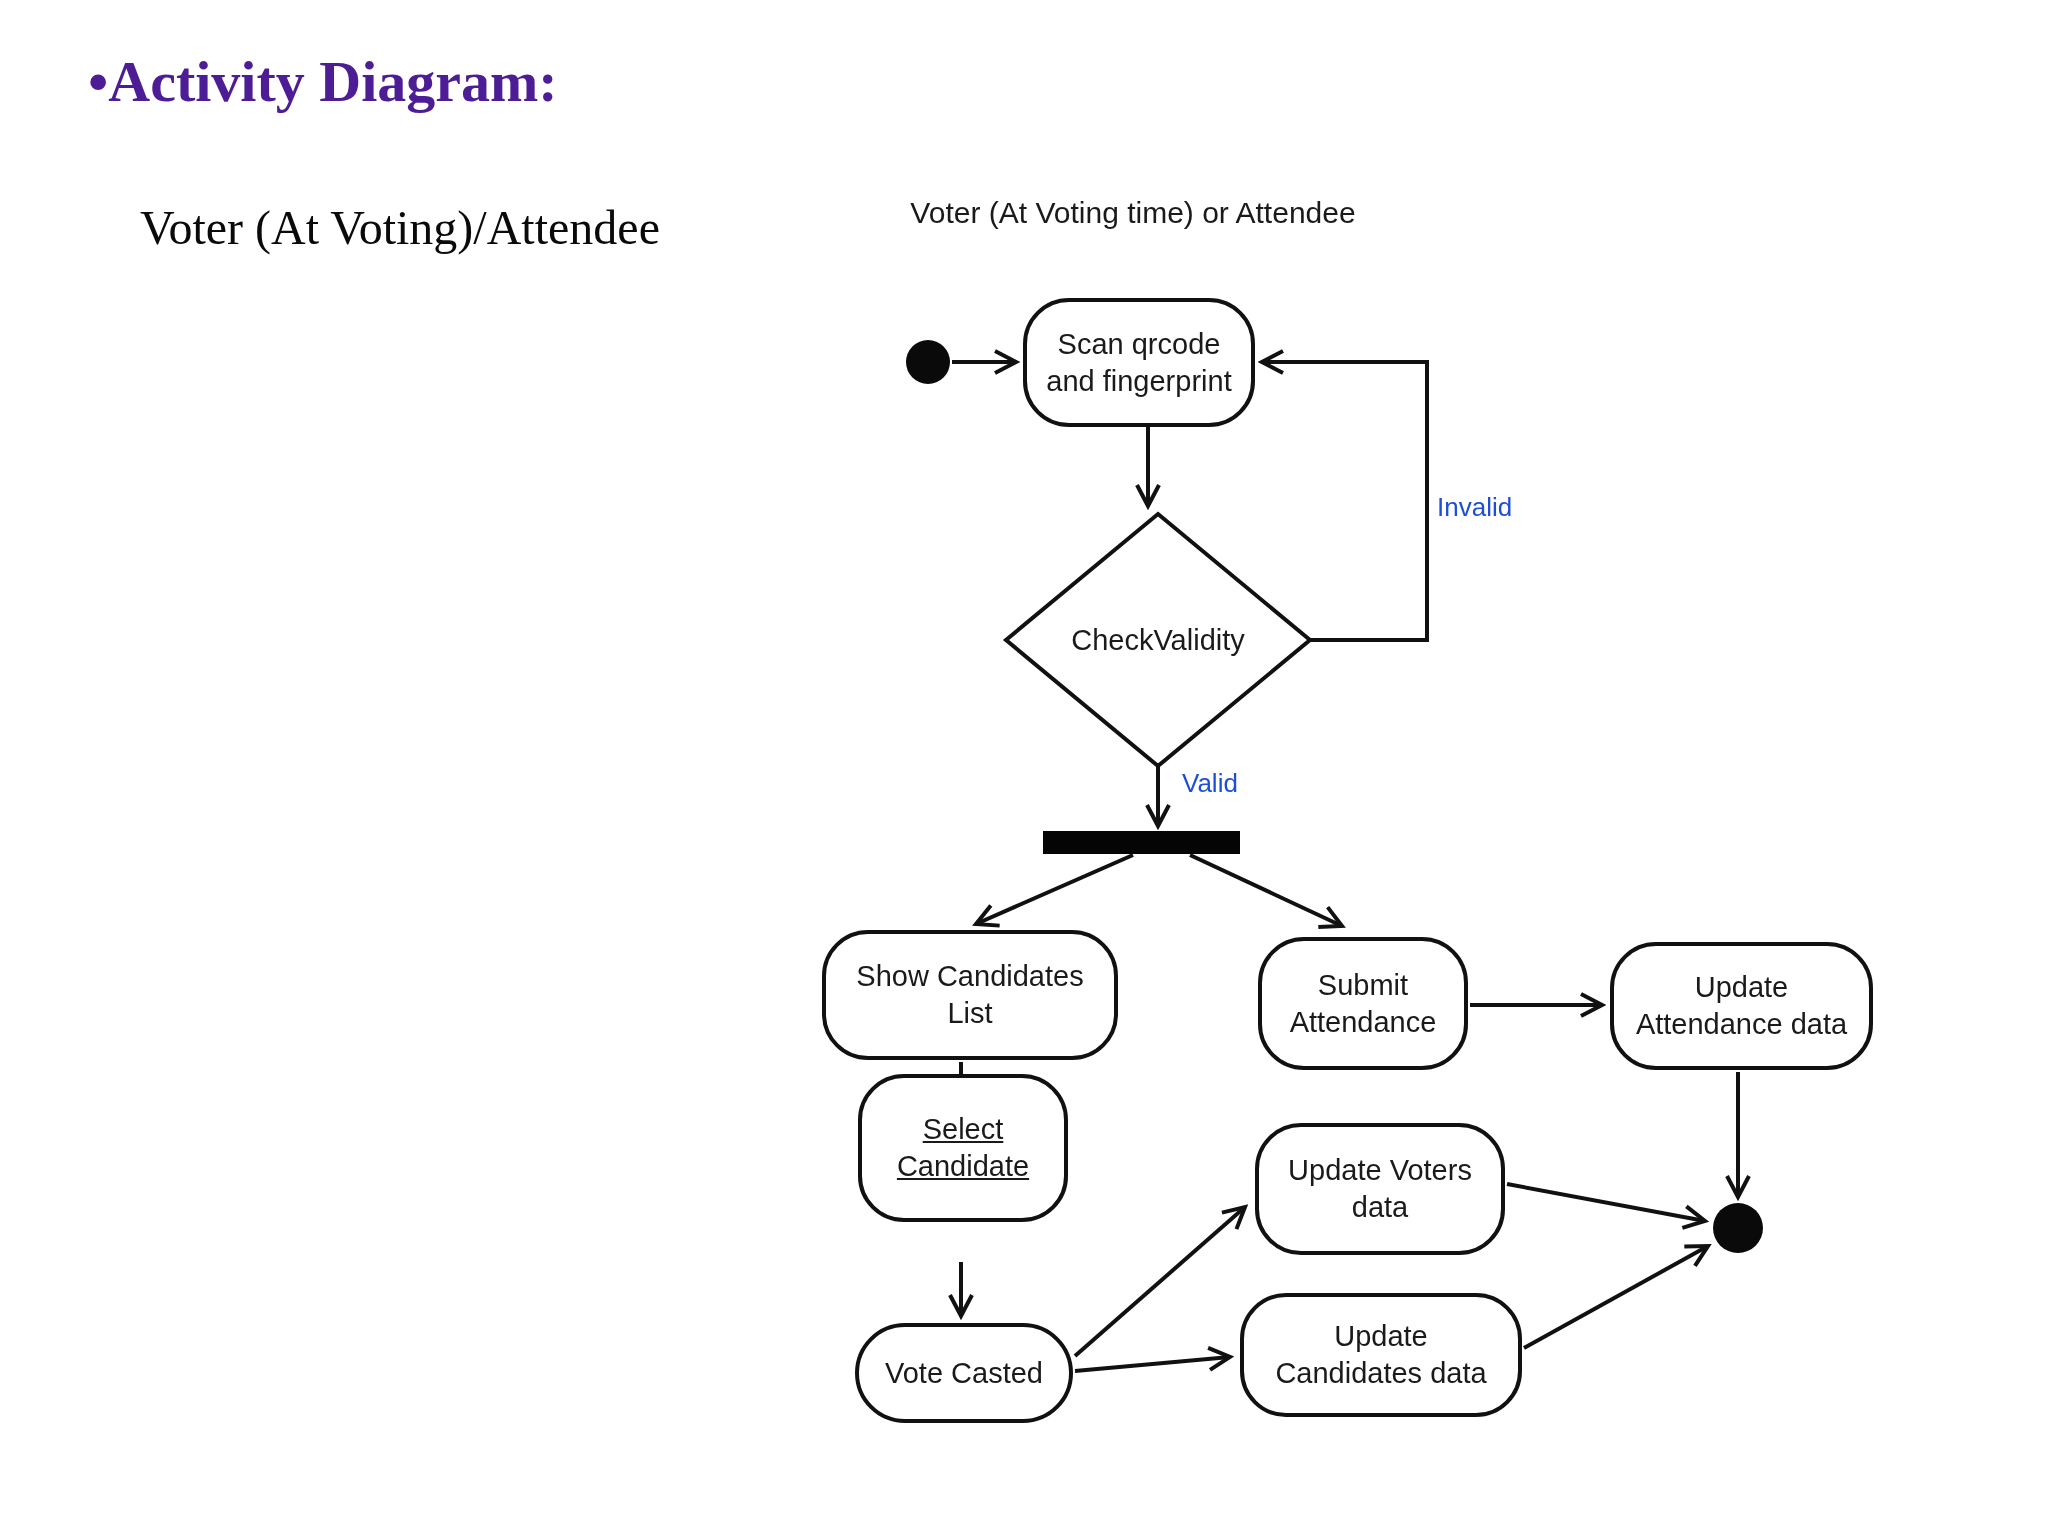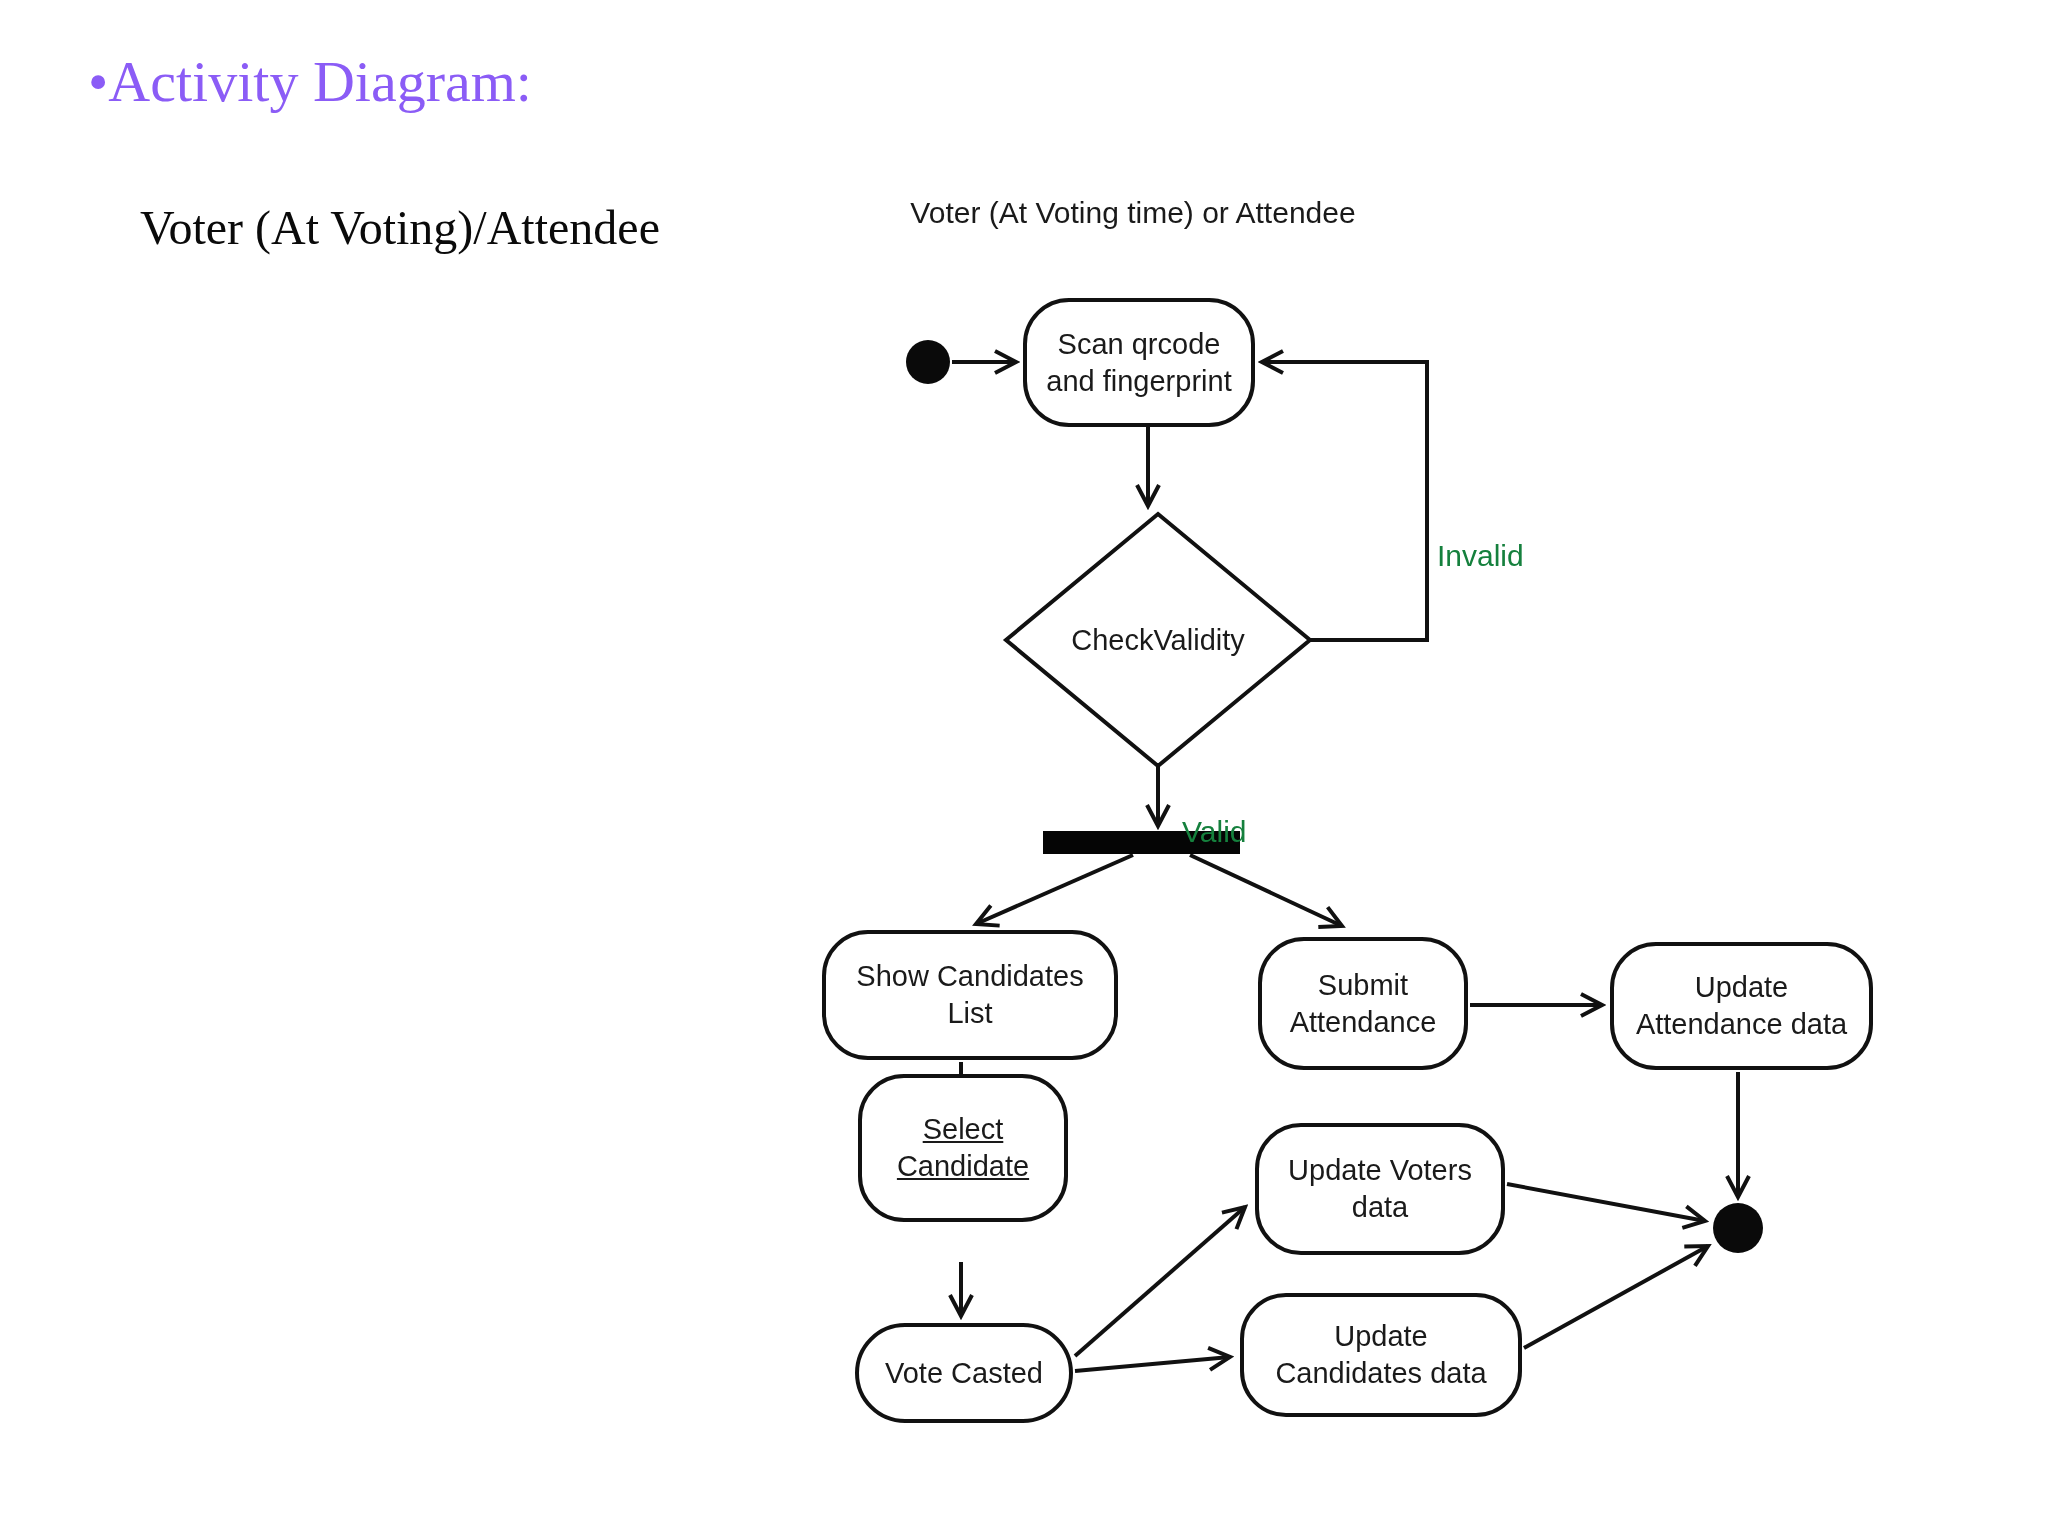--- a/index.html
+++ b/index.html
@@ -7,22 +7,22 @@
     position:relative;
     width:2048px;height:1536px;
     background:#ffffff;
     overflow:hidden;
     font-family:"Liberation Sans", sans-serif;
     color:#111111;
   }
   .page-title{
     position:absolute;left:88px;top:48px;
     font-family:"Liberation Serif", serif;
-    font-weight:normal;font-size:58px;letter-spacing:0px;
-    color:#8b5cf6;white-space:nowrap;
+    font-weight:bold;font-size:58px;letter-spacing:0px;
+    color:#4c1d95;white-space:nowrap;
   }
   .page-subtitle{
     position:absolute;left:140px;top:200px;
     font-family:"Liberation Serif", serif;
     font-size:48px;color:#0a0a0a;white-space:nowrap;
   }
   .diagram-header{
     position:absolute;left:903px;top:196px;width:460px;
     text-align:center;font-size:30px;color:#1a1a1a;
   }
@@ -39,21 +39,21 @@
     align-items:center;justify-content:center;text-align:center;
     font-size:29px;line-height:37px;color:#1a1a1a;
   }
   .fork-bar{
     position:absolute;z-index:2;background:#050505;
   }
   .term{
     position:absolute;z-index:2;background:#0a0a0a;border-radius:50%;
   }
   .edge-label{
-    position:absolute;z-index:2;font-size:30px;color:#15803d;white-space:nowrap;margin-top:47px;
+    position:absolute;z-index:2;font-size:26px;color:#1d4ed8;white-space:nowrap;
   }
 </style>
 </head>
 <body>
 
 <div id="stage">
 
   <div class="page-title">•Activity Diagram:</div>
   <div class="page-subtitle">Voter (At Voting)/Attendee</div>
   <div class="diagram-header">Voter (At Voting time) or Attendee</div>

